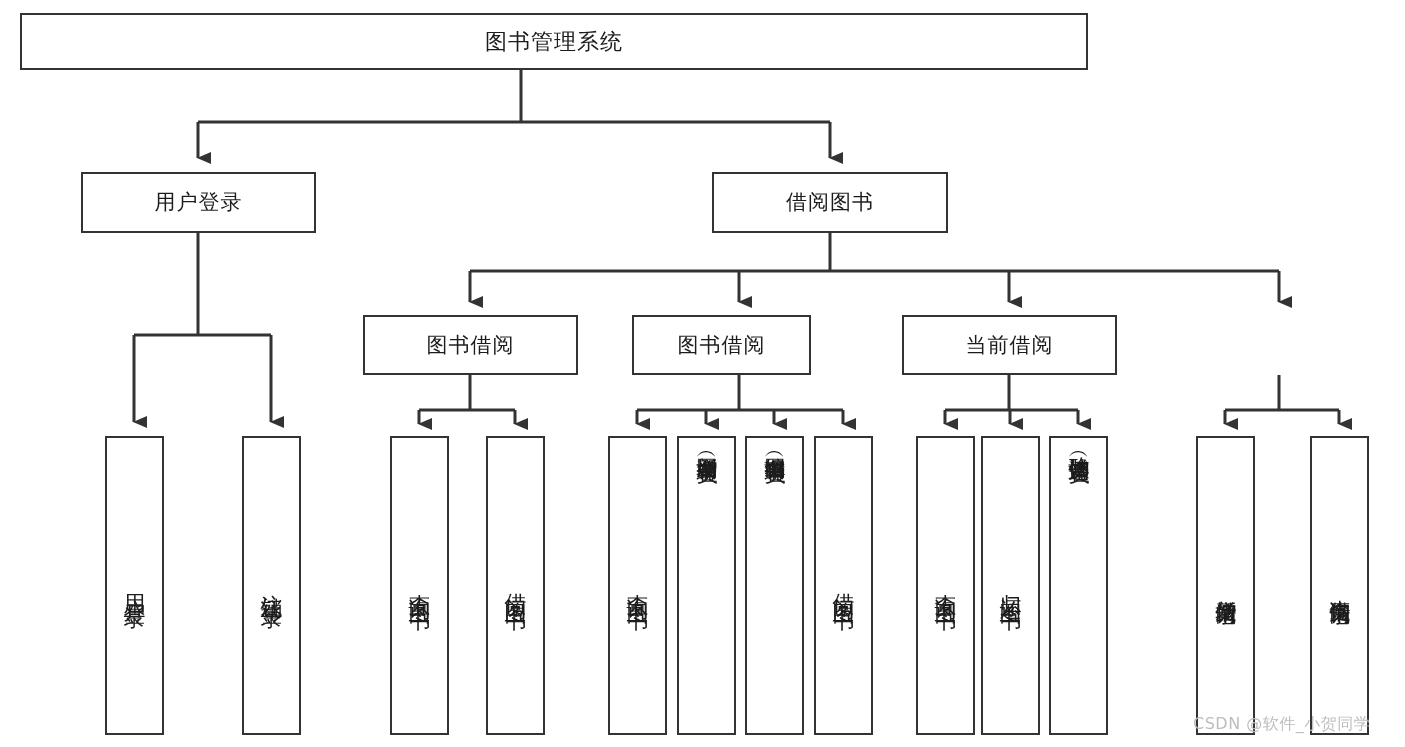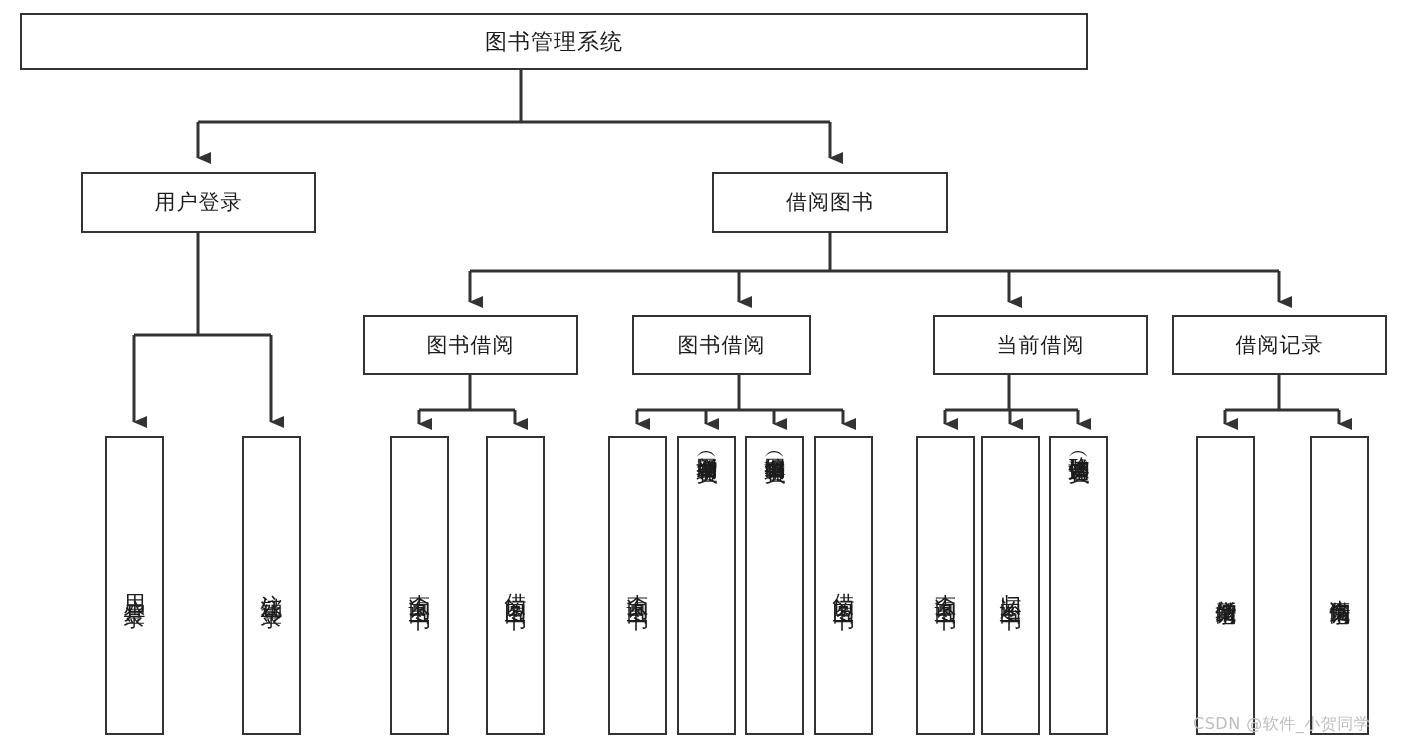--- a/index.html
+++ b/index.html
@@ -146,25 +146,22 @@
   <div class="node horiz" style="left:712px; top:172px; width:236px; height:61px;">
     <span class="node-label">借阅图书</span>
   </div>
 
   <div class="node horiz" style="left:363px; top:315px; width:215px; height:60px;">
     <span class="node-label">图书借阅</span>
   </div>
   <div class="node horiz" style="left:632px; top:315px; width:179px; height:60px;">
     <span class="node-label">图书借阅</span>
   </div>
-  <div class="node horiz" style="left:902px; top:315px; width:215px; height:60px;margin-left:31px;">
+  <div class="node horiz" style="left:902px; top:315px; width:215px; height:60px;">
     <span class="node-label">当前借阅</span>
-  </div>
-  <div class="node horiz" style="left:1172px; top:315px; width:215px; height:60px;">
-    <span class="node-label">借阅记录</span>
   </div>
 
   <div class="node vert" style="left:105px; top:436px; width:59px; height:299px;">
     <span class="node-label">用户登录</span>
   </div>
   <div class="node vert" style="left:242px; top:436px; width:59px; height:299px;">
     <span class="node-label">注销登录</span>
   </div>
 
   <div class="node vert" style="left:390px; top:436px; width:59px; height:299px;">

